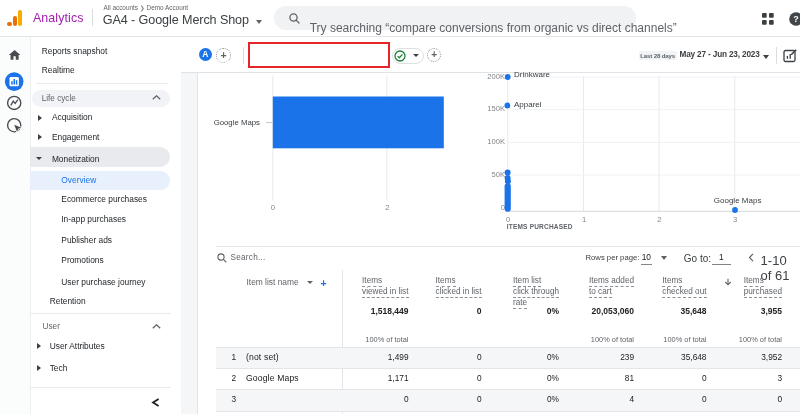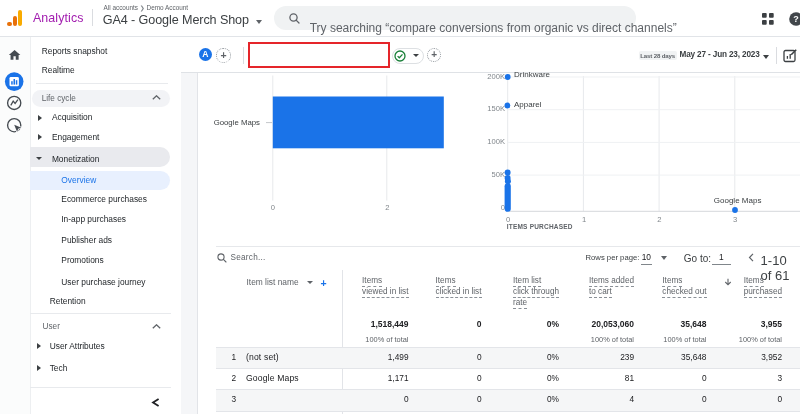--- a/index.html
+++ b/index.html
@@ -5,21 +5,21 @@
   font-family:"Liberation Sans",sans-serif;font-size:8.3px;color:#202124}
 .ab{position:absolute}
 .vdiv{position:absolute;width:1px;background:#dadce0}
 .hline{position:absolute;height:1px;background:#e1e4e8}
 .tri-r{position:absolute;width:0;height:0;border-left:4px solid #3c4043;border-top:3px solid transparent;border-bottom:3px solid transparent}
 .tri-d{position:absolute;width:0;height:0;border-top:4px solid #3c4043;border-left:3.5px solid transparent;border-right:3.5px solid transparent}
 .nav{position:absolute;left:51.9px;height:12px;line-height:12px;font-size:8.4px;color:#23272b}
 .sub{position:absolute;left:61.3px;height:12px;line-height:12px;font-size:8.4px;color:#23272b}
 .th{position:absolute;top:274.6px;text-align:left;line-height:11.3px;font-size:8.2px;color:#5f6368}
 .th span{border-bottom:1px dashed #8a9097;padding-bottom:1px}
-.tot{position:absolute;top:319px;height:11px;line-height:11px;text-align:left;font-weight:bold;font-size:8.5px;color:#202124}
+.tot{position:absolute;top:306px;height:11px;line-height:11px;text-align:left;font-weight:bold;font-size:8.5px;color:#202124}
 .pct{position:absolute;top:333.5px;height:11px;line-height:11px;text-align:right;font-size:7.4px;color:#5f6368}
 .cell{position:absolute;height:11px;line-height:11px;text-align:right;font-size:8.3px;color:#202124}
 </style></head><body>
 <div id="app">
 
 <div class="hline" style="left:0;top:36.2px;width:800px"></div>
 
 <div class="ab" style="left:7.2px;top:22px;width:4.4px;height:4.4px;border-radius:50%;background:#e8710a"></div>
 <div class="ab" style="left:12.9px;top:15.8px;width:3.9px;height:10.6px;border-radius:2px;background:#e8710a"></div>
 <div class="ab" style="left:18px;top:10.3px;width:4.1px;height:16.1px;border-radius:2px;background:#f9ab00"></div>

